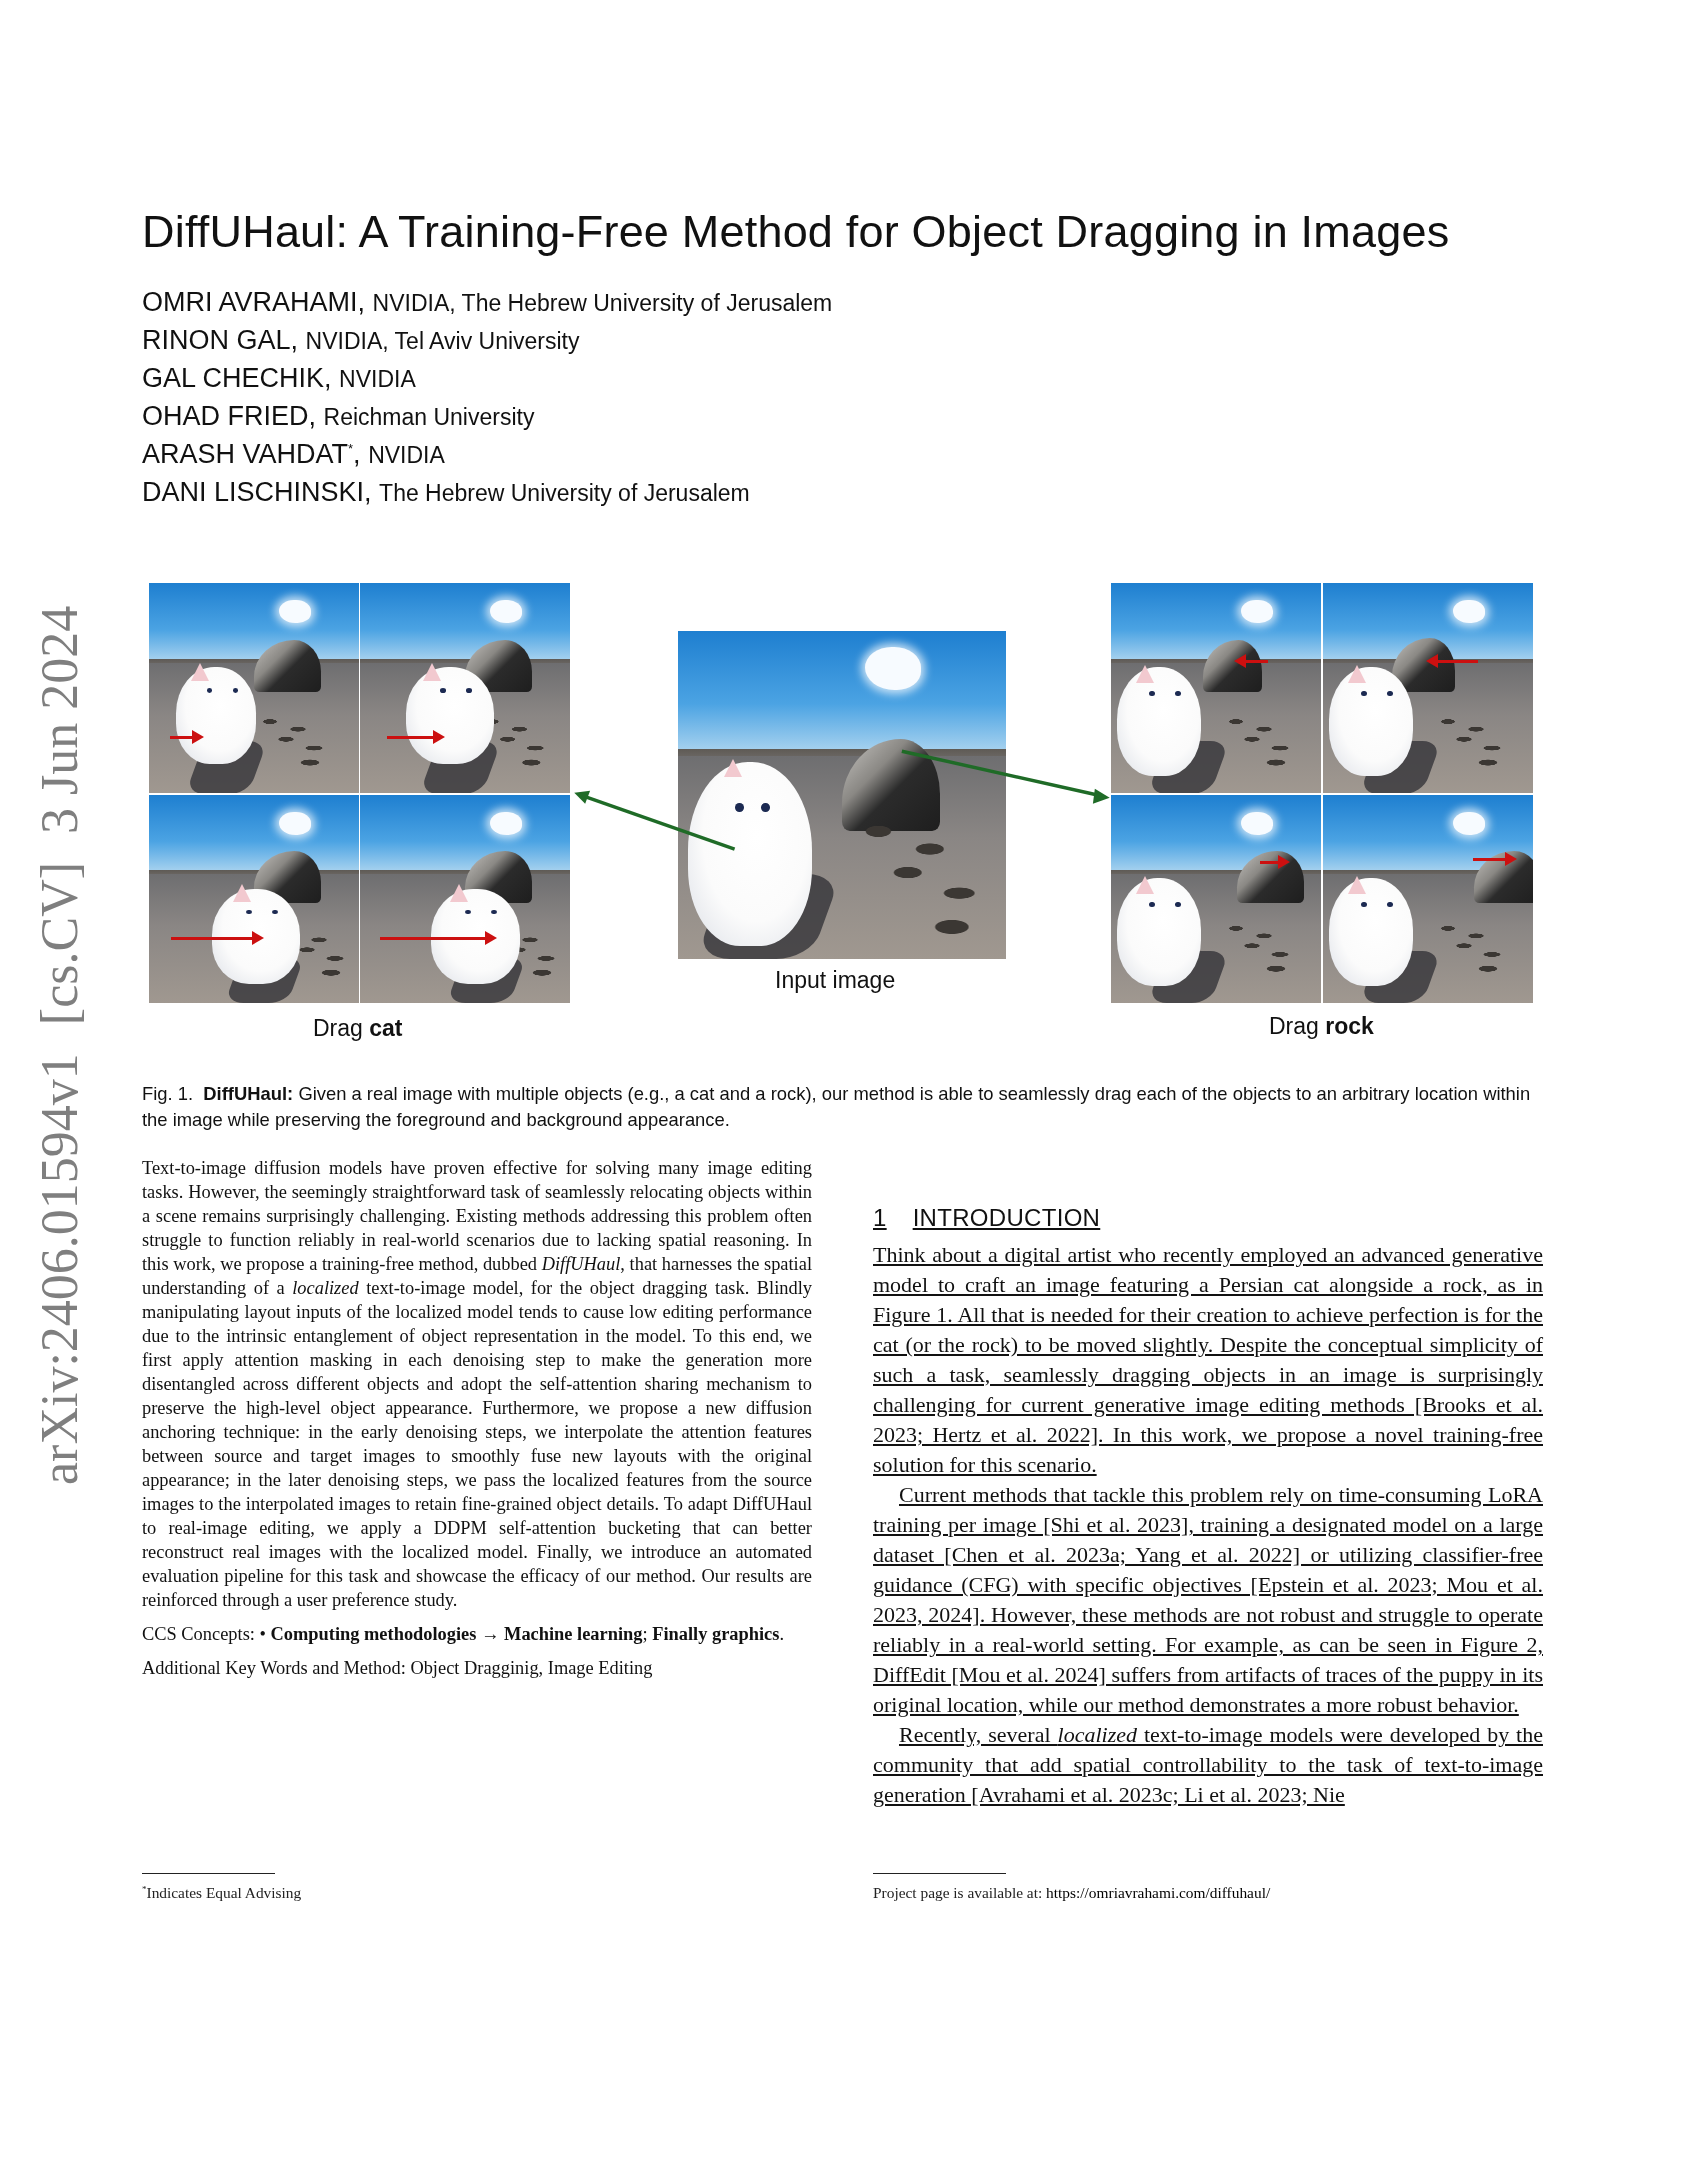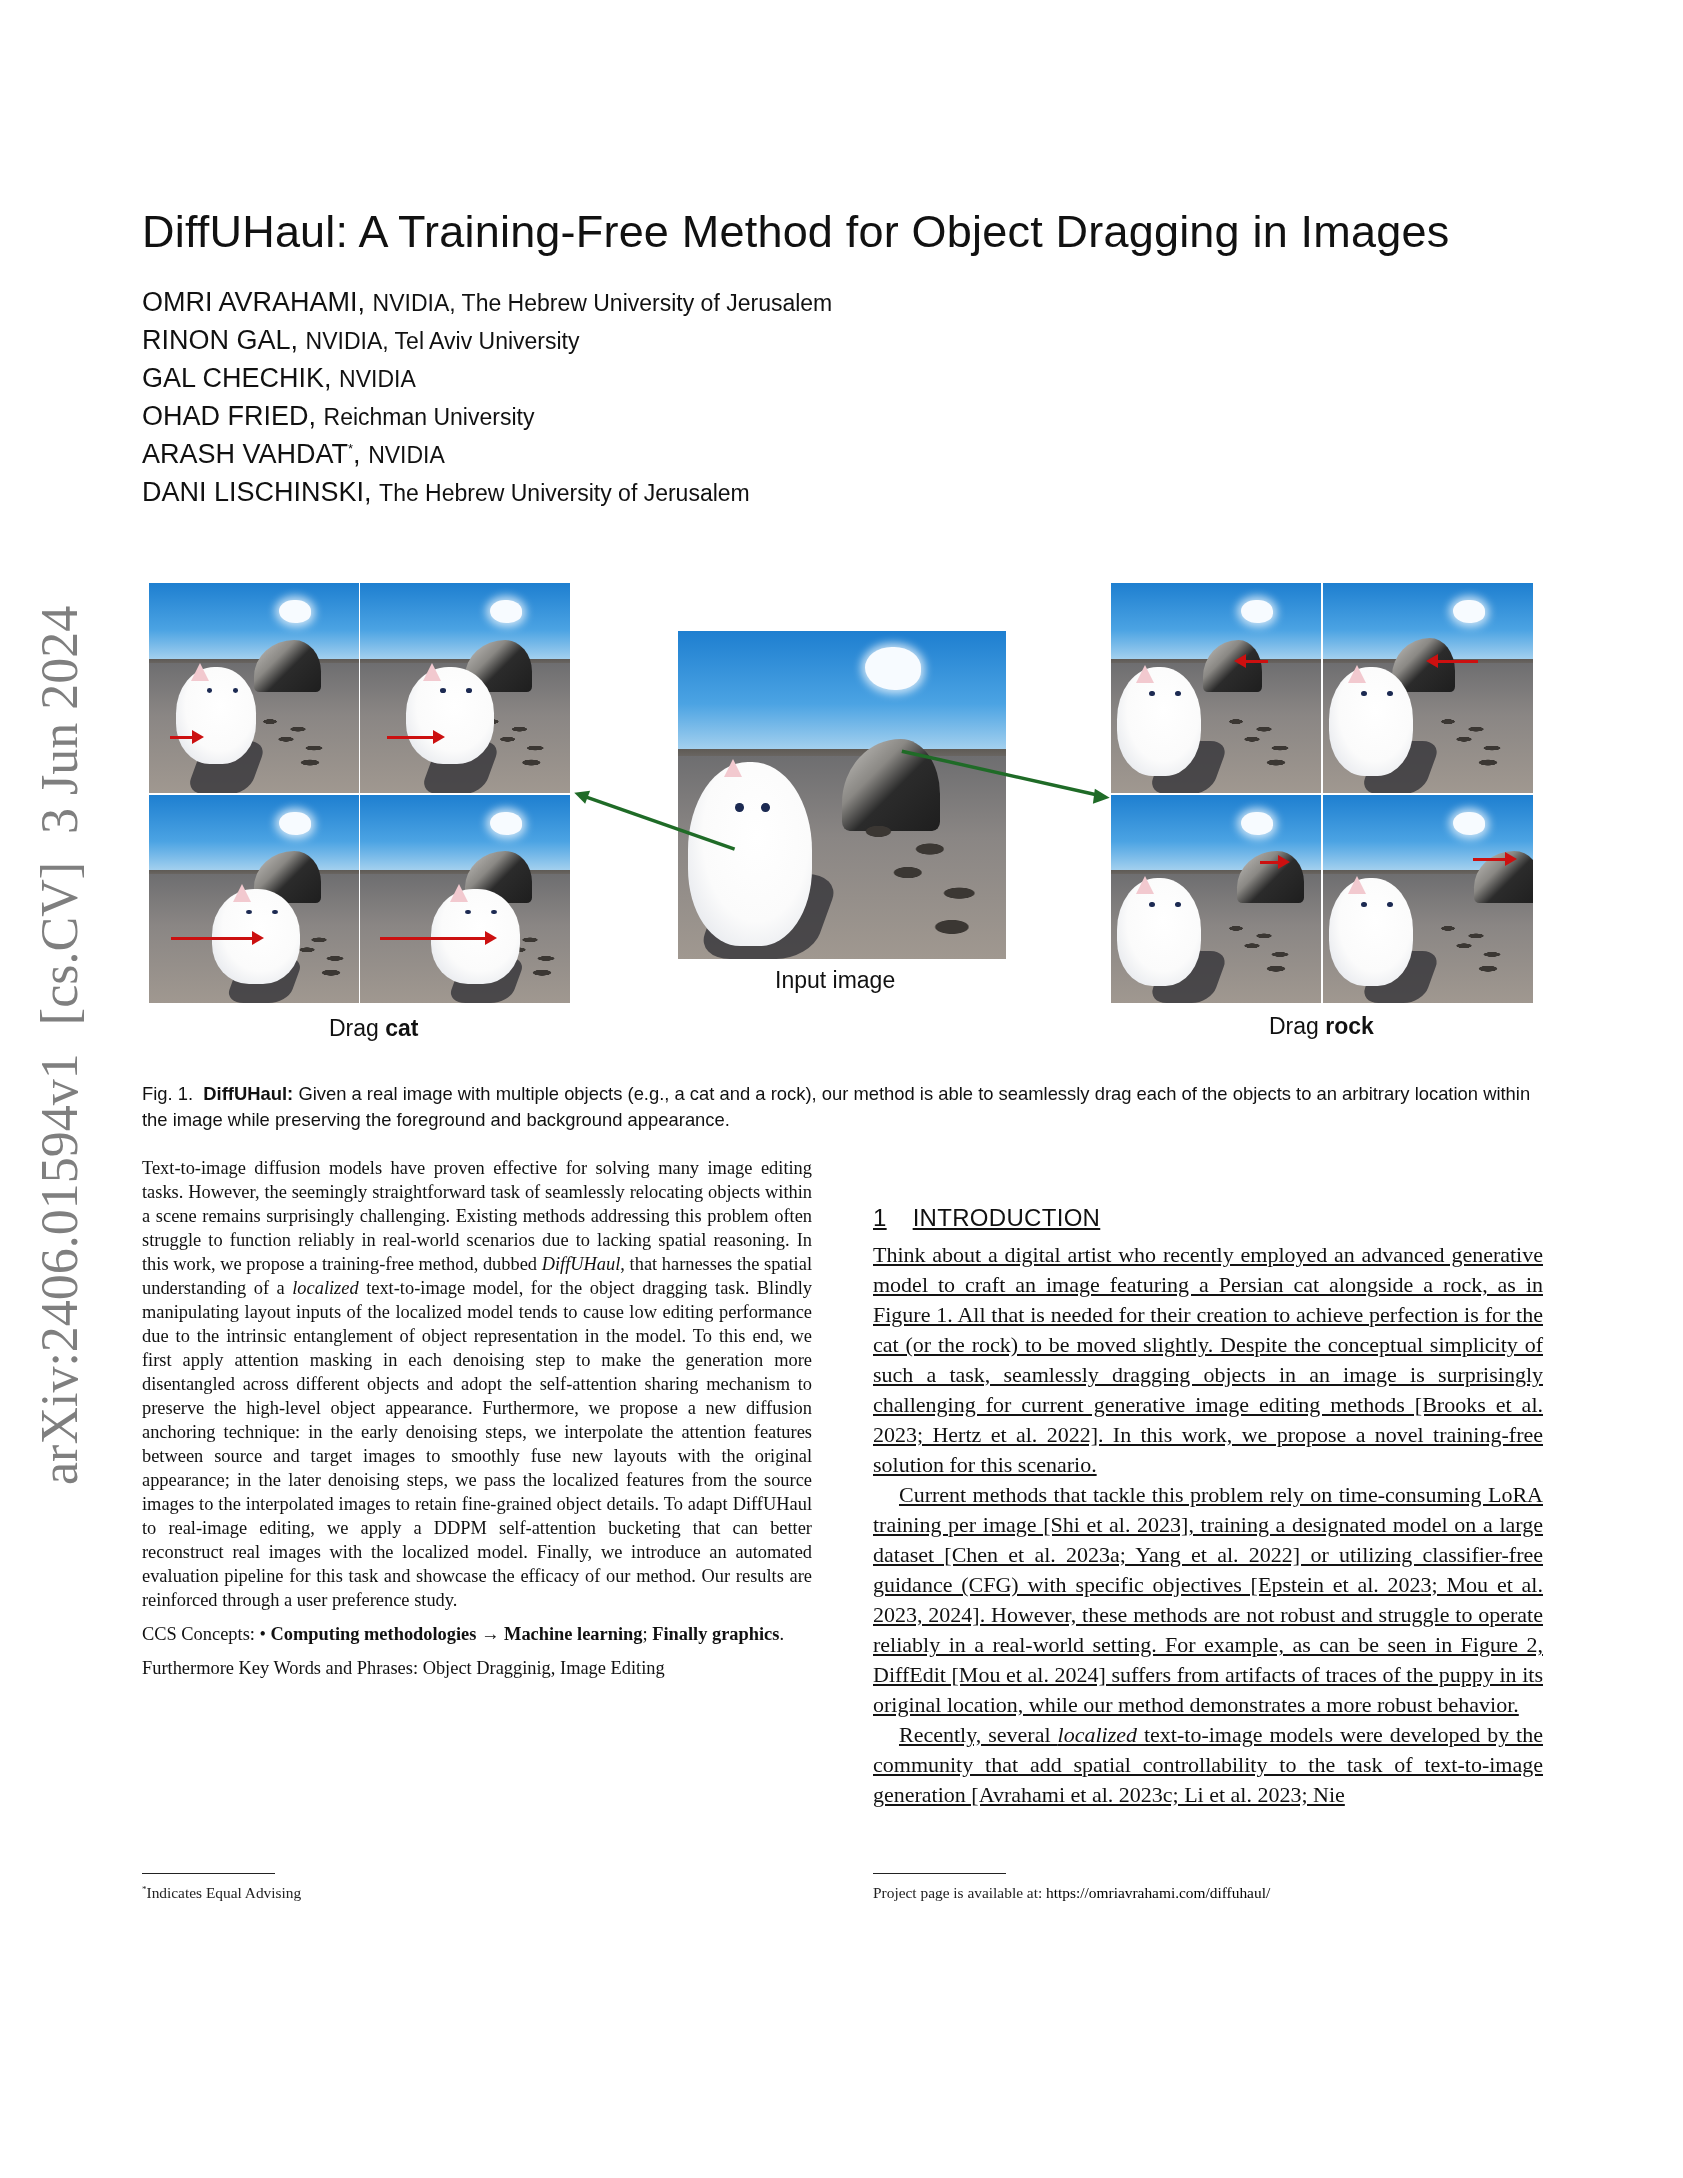--- a/index.html
+++ b/index.html
@@ -136,21 +136,21 @@
         <div class="ground"></div>
       <div class="cloud" style="left:62%;top:8%;"></div>
       <div class="rock" style="left:50%;top:27%;width:32%;height:25%;"></div>
       <div class="prints" style="left:60%;top:60%;"></div>
       <div class="shadow" style="left:45%;top:78%;width:30%;height:22%;"></div>
       <div class="cat" style="left:34%;top:45%;width:42%;height:46%;"></div>
       <div class="ear" style="left:43%;top:43%;"></div>
       <div class="red-arrow right" style="left:20px;top:142px;width:107px;"></div>
     </div>
   </div>
-  <div class="fig-label sans" style="left:329px;top:1015px;"><span>Drag </span><b>cat</b></div>
+  <div class="fig-label sans" style="left:313px;top:1015px;"><span>Drag </span><b>cat</b></div>
 
   <div class="tile" style="left:678px;top:631px;width:328px;height:328px;">
     <div class="sky"></div>
       <div class="horizon"></div>
       <div class="ground"></div>
     <div class="cloud" style="left:57%;top:5%;width:17%;height:13%;"></div>
     <div class="rock" style="left:50%;top:33%;width:30%;height:28%;"></div>
     <div class="prints" style="left:52%;top:52%;width:45%;height:45%;"></div>
     <div class="shadow" style="left:10%;top:74%;width:35%;height:26%;"></div>
     <div class="cat" style="left:3%;top:40%;width:38%;height:56%;"></div>
@@ -222,21 +222,21 @@
   <div class="fig-label sans" style="left:1269px;top:1013px;"><span>Drag </span><b>rock</b></div>
 </div>
 
 <div id="caption" class="sans">
   <span>Fig. 1.</span>&nbsp;&nbsp;<b>DiffUHaul:</b> <span>Given a real image with multiple objects (e.g., a cat and a rock), our method is able to seamlessly drag each of the objects to an arbitrary location within the image while preserving the foreground and background appearance.</span>
 </div>
 
 <div id="left-col" class="serif">
   <p><span>Text-to-image diffusion models have proven effective for solving many image editing tasks. However, the seemingly straightforward task of seamlessly relocating objects within a scene remains surprisingly challenging. Existing methods addressing this problem often struggle to function reliably in real-world scenarios due to lacking spatial reasoning. In this work, we propose a training-free method, dubbed </span><i>DiffUHaul</i><span>, that harnesses the spatial understanding of a </span><i>localized</i><span> text-to-image model, for the object dragging task. Blindly manipulating layout inputs of the localized model tends to cause low editing performance due to the intrinsic entanglement of object representation in the model. To this end, we first apply attention masking in each denoising step to make the generation more disentangled across different objects and adopt the self-attention sharing mechanism to preserve the high-level object appearance. Furthermore, we propose a new diffusion anchoring technique: in the early denoising steps, we interpolate the attention features between source and target images to smoothly fuse new layouts with the original appearance; in the later denoising steps, we pass the localized features from the source images to the interpolated images to retain fine-grained object details. To adapt DiffUHaul to real-image editing, we apply a DDPM self-attention bucketing that can better reconstruct real images with the localized model. Finally, we introduce an automated evaluation pipeline for this task and showcase the efficacy of our method. Our results are reinforced through a user preference study.</span></p>
   <p id="ccs"><span>CCS Concepts: • </span><b>Computing methodologies → Machine learning</b><span>; </span><b>Finally graphics</b><span>.</span></p>
-  <p id="keywords" style="text-align:left;">Furthermore Key Words and Phrases: Object Dragginig, Image Editing</p>
+  <p id="keywords" style="text-align:left;">Additional Key Words and Method: Object Dragginig, Image Editing</p>
 </div>
 
 <div class="footnote-rule" style="left:142px;top:1873px;"></div>
 <div class="footnote serif" style="left:142px;top:1884px;"><sup>*</sup><span>Indicates Equal Advising</span></div>
 
 <div id="right-col" class="serif">
   <h2 id="intro-heading" class="sans" style="font-weight:400;"><span class="num">1</span><span>INTRODUCTION</span></h2>
   <p>Think about a digital artist who recently employed an advanced generative model to craft an image featuring a Persian cat alongside a rock, as in Figure 1. All that is needed for their creation to achieve perfection is for the cat (or the rock) to be moved slightly. Despite the conceptual simplicity of such a task, seamlessly dragging objects in an image is surprisingly challenging for current generative image editing methods [Brooks et al. 2023; Hertz et al. 2022]. In this work, we propose a novel training-free solution for this scenario.</p>
   <p class="indent">Current methods that tackle this problem rely on time-consuming LoRA training per image [Shi et al. 2023], training a designated model on a large dataset [Chen et al. 2023a; Yang et al. 2022] or utilizing classifier-free guidance (CFG) with specific objectives [Epstein et al. 2023; Mou et al. 2023, 2024]. However, these methods are not robust and struggle to operate reliably in a real-world setting. For example, as can be seen in Figure 2, DiffEdit [Mou et al. 2024] suffers from artifacts of traces of the puppy in its original location, while our method demonstrates a more robust behavior.</p>
   <p class="indent"><span>Recently, several </span><i>localized</i><span> text-to-image models were developed by the community that add spatial controllability to the task of text-to-image generation [Avrahami et al. 2023c; Li et al. 2023; Nie</span></p>

